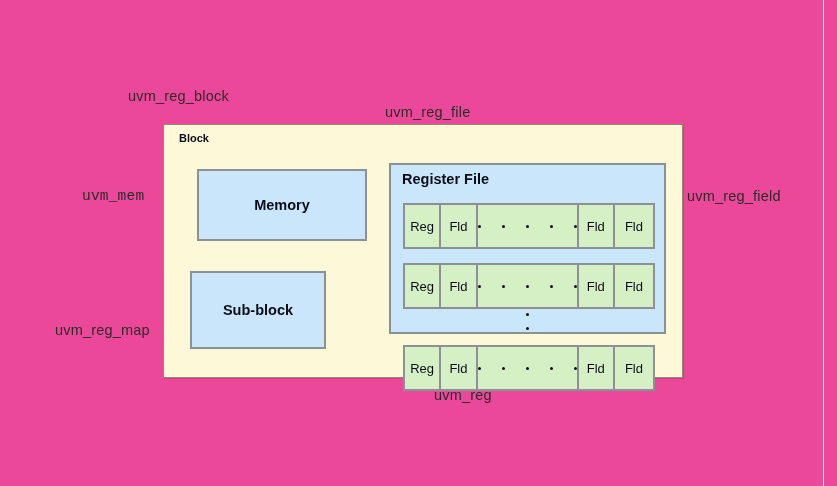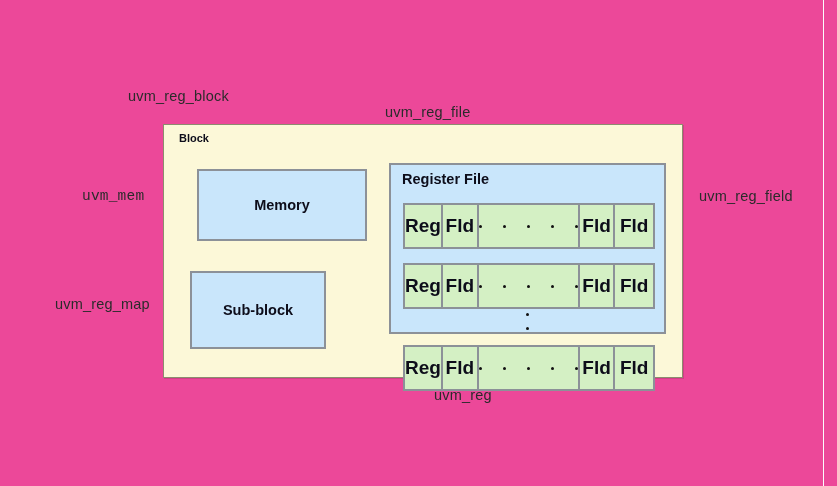--- a/index.html
+++ b/index.html
@@ -36,22 +36,22 @@
   .anno {
     position: absolute;
     font-size: 14.5px;
     color: #2b2b2b;
     white-space: nowrap;
     letter-spacing: .2px;
   }
   #anno-reg-block { left: 128px; top: 88px; }
   #anno-reg-file  { left: 385px; top: 104px; }
   #anno-mem       { left: 82px;  top: 188px; font-family: Liberation Mono, monospace; }
-  #anno-reg-map   { left: 55px;  top: 296px; }
-  #anno-reg-field { left: 687px; top: 188px; margin-left: 12px; }
+  #anno-reg-map   { left: 55px;  top: 322px; }
+  #anno-reg-field { left: 687px; top: 188px; }
   #anno-reg       { left: 389px; top: 387px; margin-left: 45px; }
 
   
   #block {
     position: absolute;
     left: 163px;
     top: 124px;
     width: 520px;
     height: 254px;
     background: #fcf8d8;
@@ -120,22 +120,22 @@
   #reg-row-1 { top: 98px; }
   #reg-row-2 { top: 180px; }
 
   .reg-cell {
     display: flex;
     align-items: center;
     justify-content: center;
     background: #d4f0c4;
     border-right: 2px solid #8c9198;
     box-sizing: border-box;
-    font-size: 19px;
-    font-weight: bold;
+    font-size: 13px;
+    font-weight: normal;
     color: #0d0d1a;
   }
   .reg-cell:last-child { border-right: none; }
   .cell-reg  { width: 38px; }
   .cell-fld  { width: 38px; }
   .cell-dots { flex: 1 1 auto; }
   .cell-fld-r { width: 40px; }
 
   
   .dot-run {

